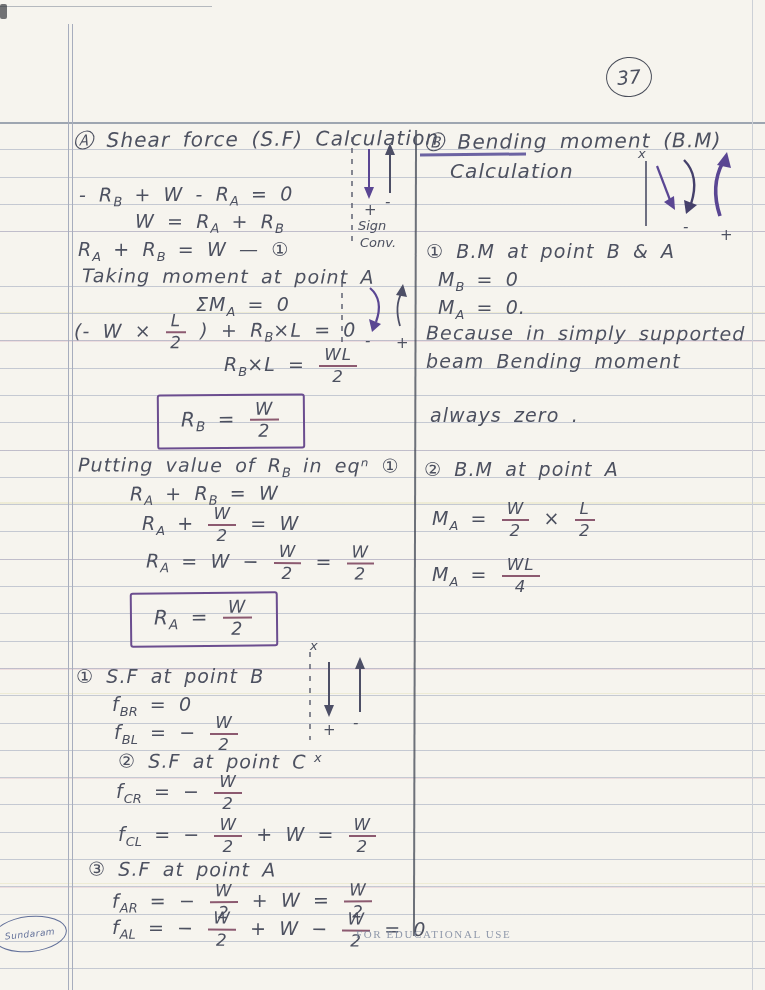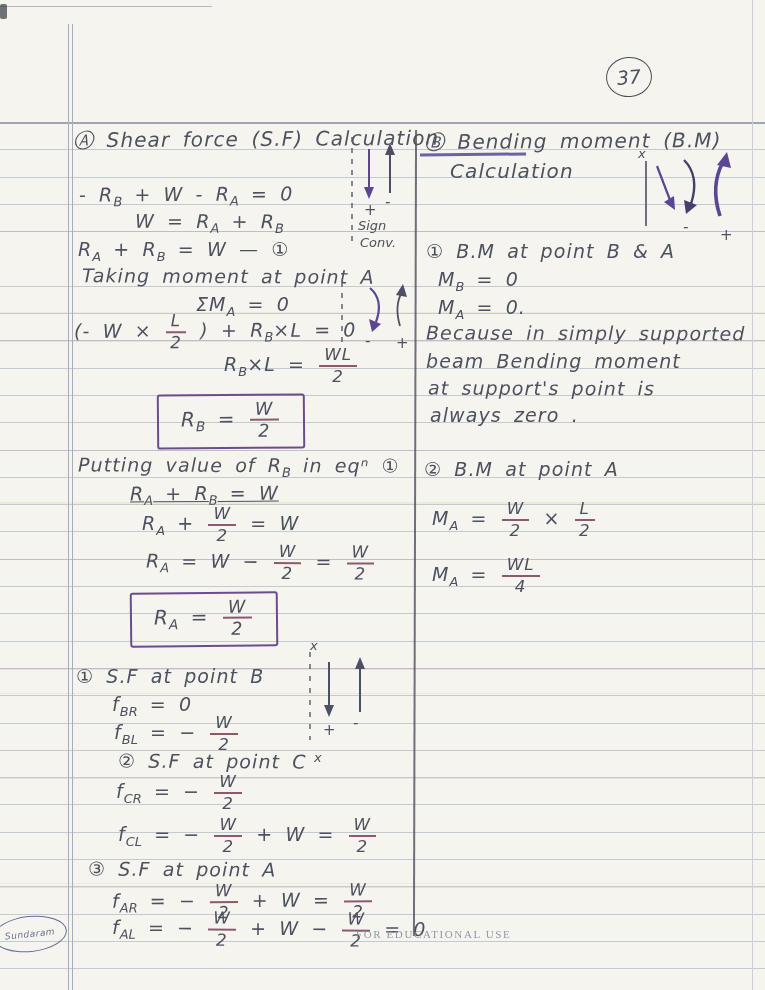--- a/index.html
+++ b/index.html
@@ -75,21 +75,21 @@
       </span> ) + R<sub>B</sub>×L  =  0</div>
     <div class="hl" style="left: 200px; top: 346px; transform: rotate(0deg); margin-left: 24px;">R<sub>B</sub>×L  =  <span class="frac">
         <span class="num">WL</span>
         <span class="den">2</span>
       </span></div>
     <div class="hl boxed" style="left: 157px; top: 394px; transform: rotate(-0.5deg);">R<sub>B</sub>  =  <span class="frac">
         <span class="num">W</span>
         <span class="den">2</span>
       </span></div>
     <div class="hl" style="left: 78px; top: 452px; transform: rotate(0.2deg);">Putting value of R<sub>B</sub> in eqⁿ ①</div>
-    <div class="hl" style="left: 130px; top: 480px; transform: rotate(-0.3deg); text-decoration: underline;">R<sub>A</sub> + R<sub>B</sub>  =  W</div>
+    <div class="hl" style="left: 130px; top: 480px; transform: rotate(-0.3deg);">R<sub>A</sub> + R<sub>B</sub>  =  W</div>
     <div class="hl" style="left: 128px; top: 505px; transform: rotate(0deg); margin-left: 14px;">R<sub>A</sub> + <span class="frac">
         <span class="num">W</span>
         <span class="den">2</span>
       </span>  =  W</div>
     <div class="hl" style="left: 146px; top: 543px; transform: rotate(0.3deg);">R<sub>A</sub>  =  W − <span class="frac">
         <span class="num">W</span>
         <span class="den">2</span>
       </span>  =  <span class="frac">
         <span class="num">W</span>
         <span class="den">2</span>
@@ -133,21 +133,20 @@
       </span>  =  0</div>
   </div>
 <div id="right-col" class="layer">
     <div class="hl heading" style="left: 424px; top: 128px; transform: rotate(-0.4deg);">Ⓑ Bending moment (B.M)</div>
     <div class="hl heading" style="left: 450px; top: 158px; transform: rotate(0deg);">Calculation</div>
     <div class="hl" style="left: 426px; top: 238px; transform: rotate(0deg);">① B.M at point B &amp; A</div>
     <div class="hl" style="left: 438px; top: 266px; transform: rotate(0deg);">M<sub>B</sub>  =  0</div>
     <div class="hl" style="left: 438px; top: 294px; transform: rotate(0deg);">M<sub>A</sub>  =  0.</div>
     <div class="hl" style="left: 426px; top: 320px; transform: rotate(0.2deg);">Because in simply supported</div>
     <div class="hl" style="left: 426px; top: 348px; transform: rotate(0deg);">beam Bending moment</div>
-    <div class="hl" style="left: 428px; top: 375px; transform: rotate(0.2deg);">at support's point is</div>
     <div class="hl" style="left: 430px; top: 402px; transform: rotate(0deg);">always zero .</div>
     <div class="hl" style="left: 424px; top: 456px; transform: rotate(0deg);">② B.M at point A</div>
     <div class="hl" style="left: 432px; top: 500px; transform: rotate(0deg);">M<sub>A</sub>  =  <span class="frac">
         <span class="num">W</span>
         <span class="den">2</span>
       </span> × <span class="frac">
         <span class="num">L</span>
         <span class="den">2</span>
       </span></div>
     <div class="hl" style="left: 432px; top: 556px; transform: rotate(0deg);">M<sub>A</sub>  =   <span class="frac">

